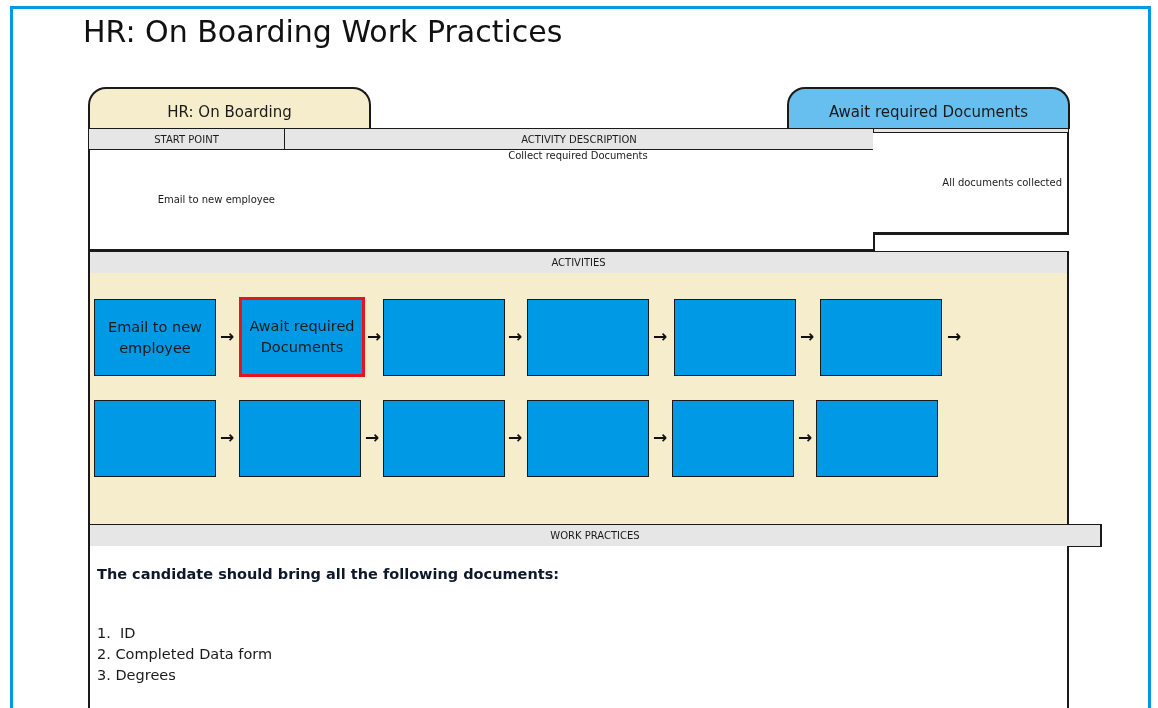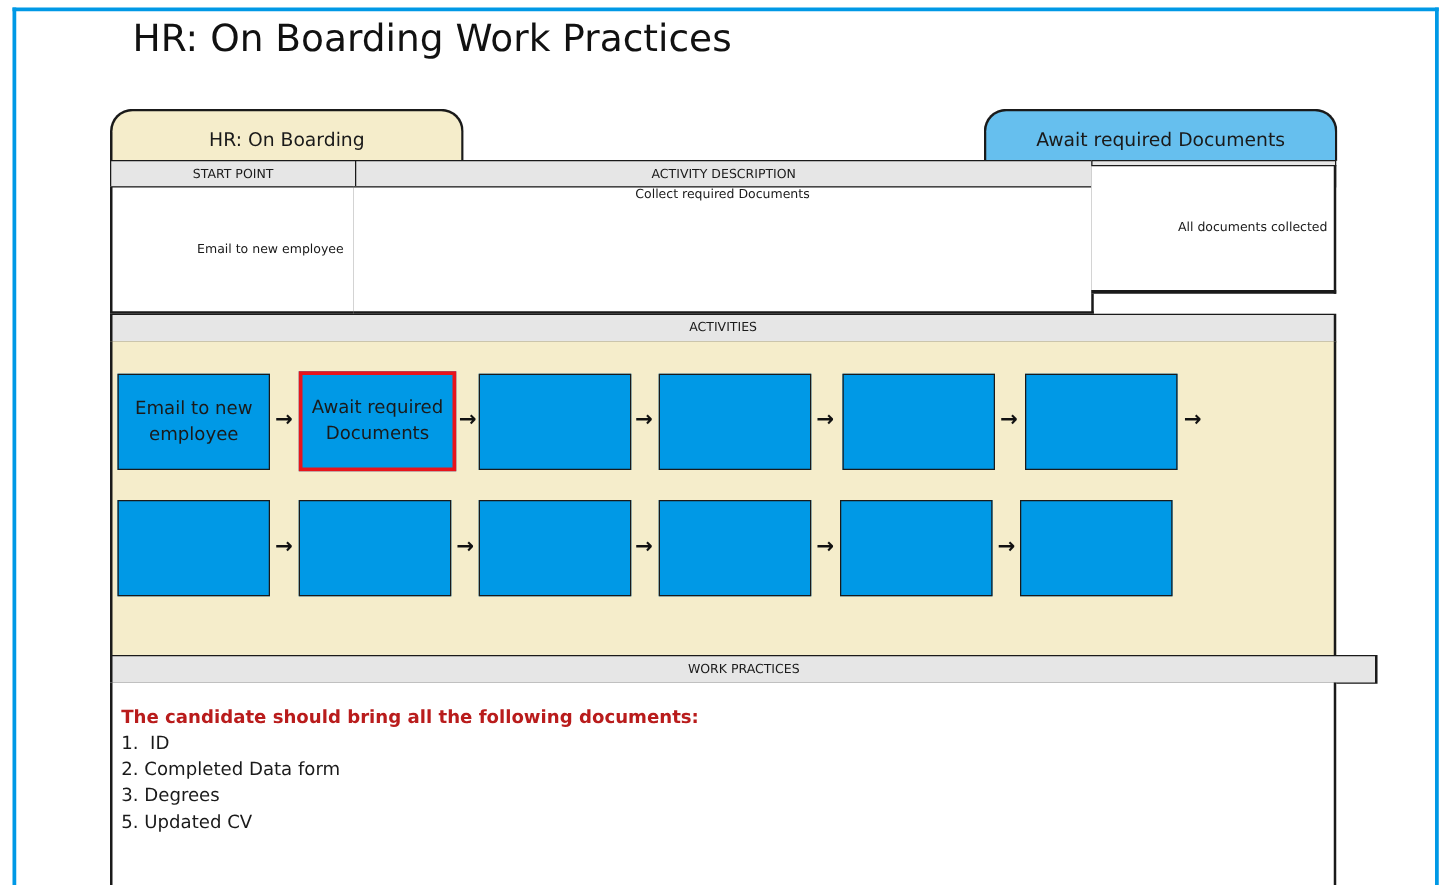--- a/index.html
+++ b/index.html
@@ -4,21 +4,21 @@
 <style>
   * { box-sizing: border-box; margin: 0; padding: 0; }
   html, body { width: 1158px; height: 708px; overflow: hidden; background: #ffffff; }
   body { position: relative; font-family: "DejaVu Sans", "Liberation Sans", sans-serif; color: #1a1a1a; }
 
   .frame {
     position: absolute; left: 10px; top: 6px; width: 1141px; height: 720px;
     border: 3px solid #0099e6; border-bottom: none;
   }
   .title {
-    position: absolute; left: 106px; top: 14px; font-size: 30px; font-weight: normal; color: #111;
+    position: absolute; left: 83px; top: 14px; font-size: 30px; font-weight: normal; color: #111;
     letter-spacing: 0px; white-space: nowrap;
     font-family: "DejaVu Sans", sans-serif;
   }
   .tab {
     position: absolute; top: 87px; height: 42px; width: 283px;
     border: 2px solid #1a1a1a; border-bottom: none;
     border-radius: 18px 18px 0 0;
     display: flex; align-items: center; justify-content: center;
     font-size: 15px; padding-top: 5px; white-space: nowrap;
   }
@@ -45,21 +45,21 @@
   .box.selected { border: 3px solid #e8141b; }
   .arrow {
     position: absolute; font-size: 17px; color: #111; font-weight: bold; line-height: 1;
   }
 
   .wp-body {
     position: absolute; left: 88px; top: 546px; width: 981px; height: 170px;
     border-left: 2px solid #1a1a1a; border-right: 2px solid #1a1a1a; background: #fff;
     padding: 18px 0 0 7px;
   }
-  .wp-heading { font-weight: bold; font-size: 14.5px; line-height: 21px; color: #b91c1c; }
+  .wp-heading { font-weight: bold; font-size: 14.5px; line-height: 21px; color: #0f172a; }
   .wp-item { font-size: 14.5px; line-height: 21px; color: #1a1a1a; }
 </style>
 </head>
 <body>
 
 <div class="frame"></div>
 
 <h1 class="title">HR: On Boarding Work Practices</h1>
 
 <div class="tab tab-left">
@@ -128,17 +128,16 @@
   <span class="arrow" style="left:708px; top:156px;">→</span>
   <div class="box" style="left:726px; top:127px; width:122px;">
       <span></span>
     </div>
 </div>
 
 <div class="cell hdr" style="left:88px; top:524px; width:1014px; height:23px; border-width:1px 2px 1px 2px;">WORK PRACTICES</div>
 
 <div class="wp-body">
   <div class="wp-heading">The candidate should bring all the following documents:</div>
-  <div class="wp-item" style="white-space:pre;">1.  ID</div>
+  <div class="wp-item" style="white-space:pre;margin-top:38px;">1.  ID</div>
   <div class="wp-item">2. Completed Data form</div>
   <div class="wp-item">3. Degrees</div>
-  <div class="wp-item">5. Updated CV</div>
 </div>
 
 </body></html>

